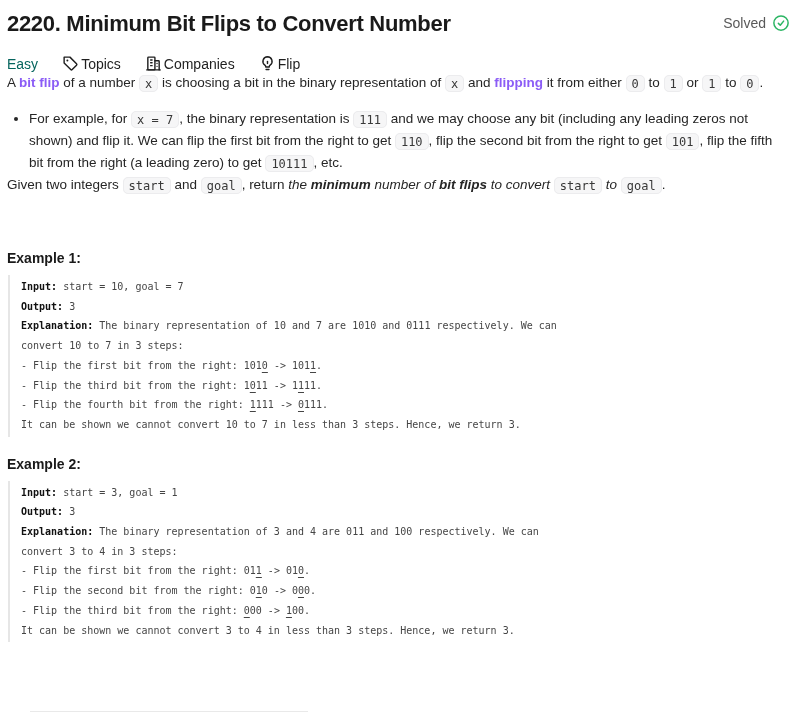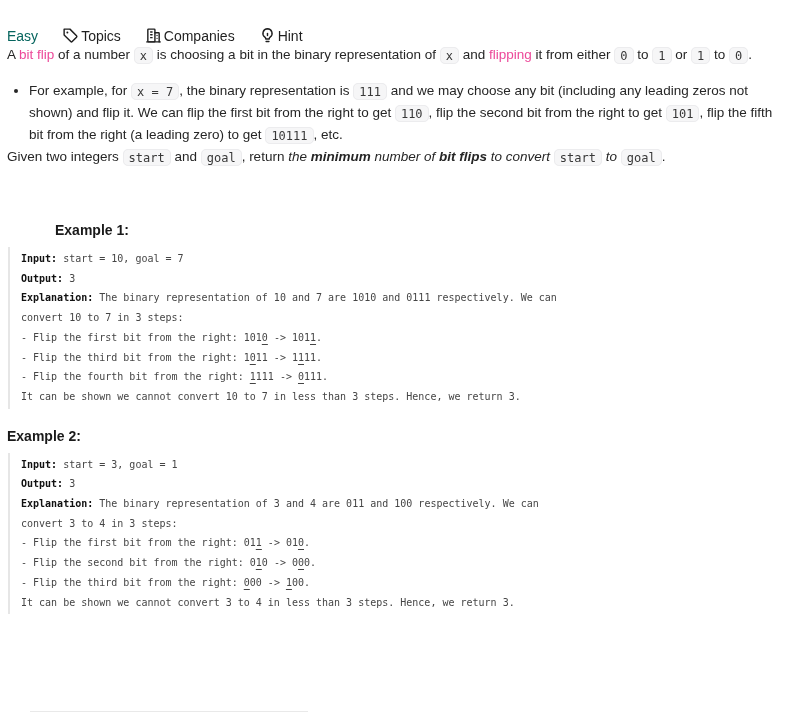--- a/index.html
+++ b/index.html
@@ -33,35 +33,35 @@
   .tag-item { display:flex; align-items:center; gap:2px; color:#1f1f1f; cursor:pointer; }
   .tag-item svg { display:block; }
 
   .body-text { font-size:13.5px; line-height:21px; }
   p.body-text { margin:0; }
   .p-intro { margin-top:18px; }
   ul.body-text { margin:14px 0 0 0; padding-left:22px; }
   ul.body-text li { line-height:21px; }
   .p-given { margin-top:15px; }
 
-  .seg-b  { font-weight:400; color:#ec4899; }
+  .seg-b  { font-weight:700; color:#8b5cf6; }
   .seg-i  { font-style:italic; }
   .seg-bi { font-style:italic; font-weight:700; }
   .seg-u  { text-decoration:underline; text-underline-offset:2.5px; }
   code.seg-code {
     font-family:"DejaVu Sans Mono","Liberation Mono",monospace;
     font-size:12px; color:#383838;
     background:#f6f6f7; border:1px solid #ececee; border-radius:5px;
     padding:0.5px 5px; white-space:nowrap;
   }
 
   .example-heading {
     font-size:14px; font-weight:700; color:#1a1a1a; line-height:21px; margin:0;
   }
-  .example-heading.first  { margin-top:52px;margin-left:48px; }
+  .example-heading.first  { margin-top:52px; }
   .example-heading.second { margin-top:17px; }
 
   pre.example-block {
     margin:6px 0 0 1px;
     border-left:2px solid #e6e6e6;
     padding:2px 0 2px 11px;
     font-family:"DejaVu Sans Mono","Liberation Mono",monospace;
     font-size:10px; line-height:19.7px;
     color:#454545;
     white-space:pre-wrap;
@@ -71,20 +71,32 @@
   .section-divider {
     position:absolute; left:30px; top:711px;
     width:278px; height:1px; background:#e9e9e9;
   }
 </style>
 </head>
 <body>
 
 <div class="container">
 
+  <div class="title-row">
+    <h1 class="page-title">2220. Minimum Bit Flips to Convert Number</h1>
+    <div class="solved-badge">
+      <span>Solved</span>
+      <span>
+        <svg width="18" height="18" viewBox="0 0 24 24" fill="none" stroke="#2bb563" stroke-width="2" stroke-linecap="round" stroke-linejoin="round">
+          <circle cx="12" cy="12" r="9.5"></circle>
+          <polyline points="8.5 12.5 11 15 15.5 9.5"></polyline>
+        </svg>
+      </span>
+    </div>
+  </div>
 
   <div class="meta-row">
     <span class="difficulty">Easy</span>
 
     <span class="tag-item">
       <span>
         <svg width="17" height="17" viewBox="0 0 24 24" fill="none" stroke="#1f1f1f" stroke-width="2" stroke-linecap="round" stroke-linejoin="round">
           <path d="M3 3h8.2l9.3 9.3a1.5 1.5 0 0 1 0 2.1l-6.1 6.1a1.5 1.5 0 0 1-2.1 0L3 11.2z"></path>
           <circle cx="7.6" cy="7.6" r="1.4" fill="#1f1f1f" stroke="none"></circle>
         </svg>
@@ -106,21 +118,21 @@
     </span>
 
     <span class="tag-item">
       <span>
         <svg width="17" height="17" viewBox="0 0 24 24" fill="none" stroke="#1f1f1f" stroke-width="2" stroke-linecap="round" stroke-linejoin="round">
           <path d="M12 2.5a6.5 6.5 0 0 0-3.7 11.8c.7.5 1.2 1.3 1.2 2.1v.6h5v-.6c0-.8.5-1.6 1.2-2.1A6.5 6.5 0 0 0 12 2.5z"></path>
           <path d="M10 20.5h4"></path>
           <path d="M12 9v3"></path>
         </svg>
       </span>
-      <span>Hint</span>
+      <span>Flip</span>
     </span>
   </div>
 
   <p class="body-text p-intro"><span>A </span><span class="seg-b">bit flip</span><span> of a number </span><code class="seg-code">x</code><span> is choosing a bit in the binary representation of </span><code class="seg-code">x</code><span> and </span><span class="seg-b">flipping</span><span> it from either </span><code class="seg-code">0</code><span> to </span><code class="seg-code">1</code><span> or </span><code class="seg-code">1</code><span> to </span><code class="seg-code">0</code><span>.</span></p>
 
   <ul class="body-text">
     <li><span>For example, for </span><code class="seg-code">x = 7</code><span>, the binary representation is </span><code class="seg-code">111</code><span> and we may choose any bit (including any leading zeros not shown) and flip it. We can flip the first bit from the right to get </span><code class="seg-code">110</code><span>, flip the second bit from the right to get </span><code class="seg-code">101</code><span>, flip the fifth bit from the right (a leading zero) to get </span><code class="seg-code">10111</code><span>, etc.</span></li>
   </ul>
 
   <p class="body-text p-given"><span>Given two integers </span><code class="seg-code">start</code><span> and </span><code class="seg-code">goal</code><span>, return </span><span class="seg-i">the </span><span class="seg-bi">minimum</span><span class="seg-i"> number of </span><span class="seg-bi">bit flips</span><span class="seg-i"> to convert </span><code class="seg-code">start</code><span> </span><span class="seg-i">to</span><span> </span><code class="seg-code">goal</code><span>.</span></p>

